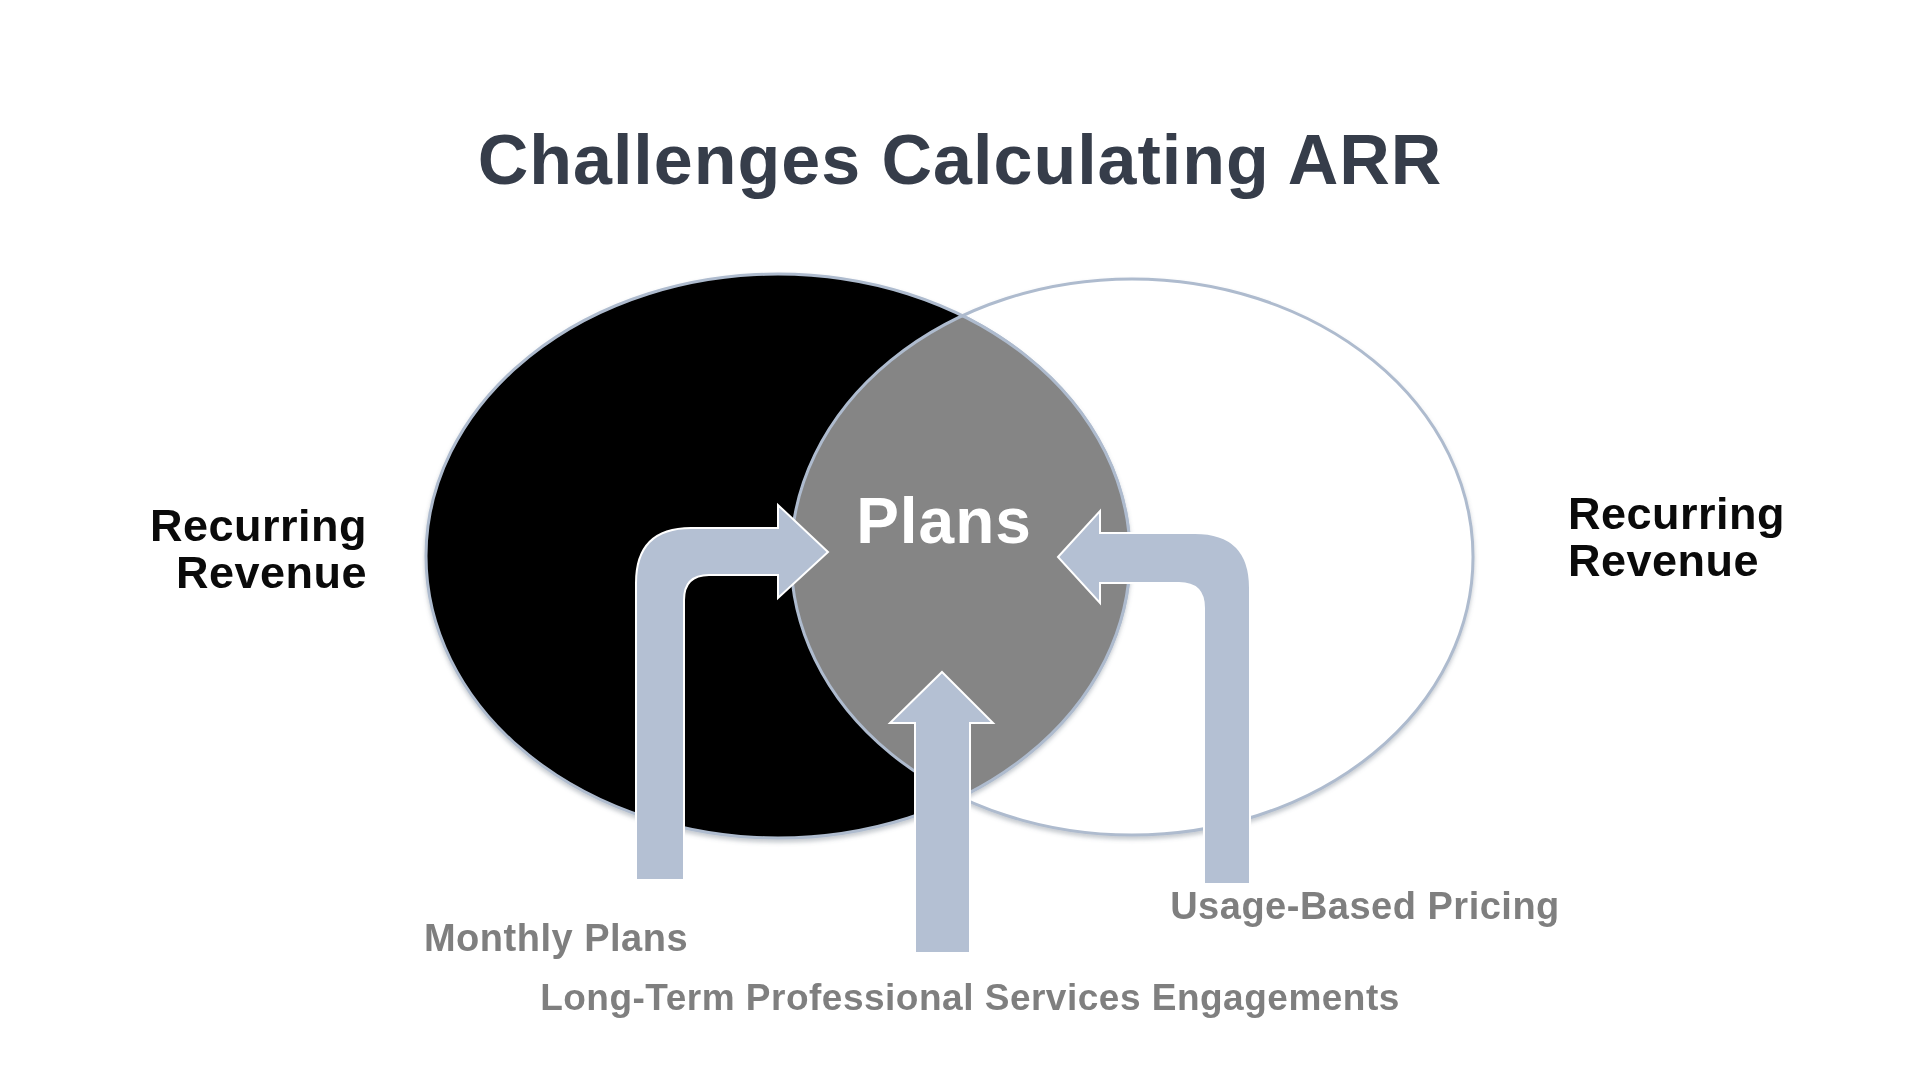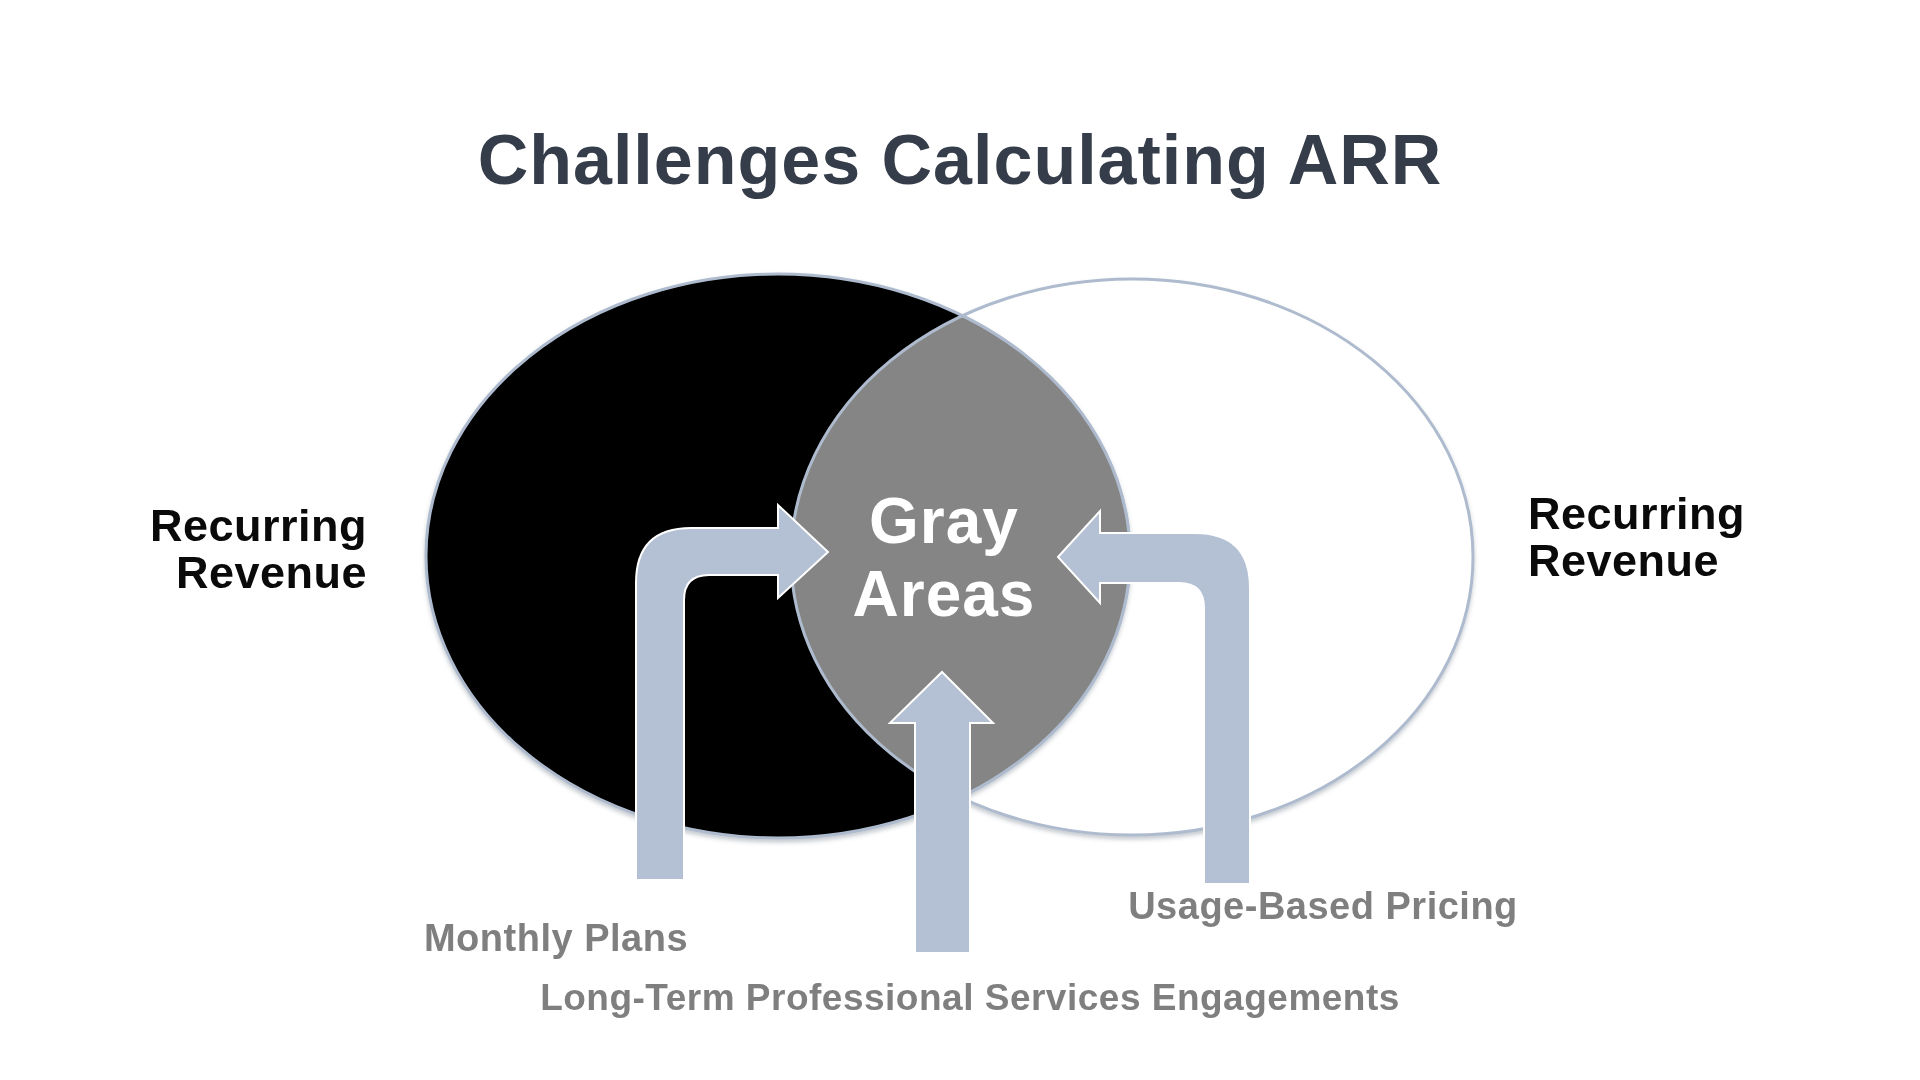--- a/index.html
+++ b/index.html
@@ -23,31 +23,31 @@
     letter-spacing:1px;color:var(--title-color);line-height:70px;
   }
   .venn-svg{position:absolute;top:0;left:0;width:1920px;height:1080px;}
   .center-label{
     position:absolute;top:485px;left:644px;width:600px;
     text-align:center;color:var(--center-label-color);
     font-size:64px;font-weight:bold;line-height:73px;letter-spacing:1px;
   }
   .set-label{
     position:absolute;color:var(--label-color);
-    font-size:45px;font-weight:bold;line-height:47px;letter-spacing:0.5px;
+    font-size:45px;font-weight:bold;line-height:47px;letter-spacing:0.5px;margin-left:40px;
   }
   .set-label.left{top:502px;right:1553px;text-align:right;}
   .set-label.right{top:490px;left:1528px;text-align:left;}
   .annotation{
     position:absolute;color:var(--annotation-color);
     font-size:38px;font-weight:bold;text-align:center;line-height:40px;
     letter-spacing:0.5px;white-space:nowrap;
   }
   .annotation.monthly{top:886px;left:256px;width:600px;margin-top:32px;}
-  .annotation.usage{top:886px;left:1023px;width:600px;}
+  .annotation.usage{top:886px;left:1065px;width:600px;}
   .annotation.longterm{top:978px;left:370px;width:1200px;font-size:37px;}
 </style>
 </head>
 <body>
 
 <div class="stage">
 
   <div class="title">Challenges Calculating ARR</div>
 
   <svg class="venn-svg" viewBox="0 0 1920 1080" aria-hidden="true">
@@ -75,22 +75,21 @@
     </g>
 
     <path d="M636 880 L636 583 Q636 528 691 528 L778 528 L778 505 L828 552 L778 598 L778 575 L709 575 Q684 575 684 600 L684 880 Z" style="fill:var(--arrow-fill);stroke:#ffffff;stroke-width:2;"></path>
 
     <path d="M1058 557 L1100 511 L1100 533 L1195 533 Q1250 533 1250 588 L1250 884 L1204 884 L1204 608 Q1204 583 1179 583 L1100 583 L1100 603 Z" style="fill:var(--arrow-fill);stroke:#ffffff;stroke-width:2;"></path>
 
     <path d="M942 672 L993 723 L970 723 L970 953 L915 953 L915 723 L890 723 Z" style="fill:var(--arrow-fill);stroke:#ffffff;stroke-width:2;"></path>
   </svg>
 
   <div class="center-label">
-    <div>Gray</div>
-    <div>Areas</div>
+    <div>Plans</div>
   </div>
 
   <div class="set-label left">
     <div>Recurring</div>
     <div>Revenue</div>
   </div>
 
   <div class="set-label right">
     <div>Recurring</div>
     <div>Revenue</div>

